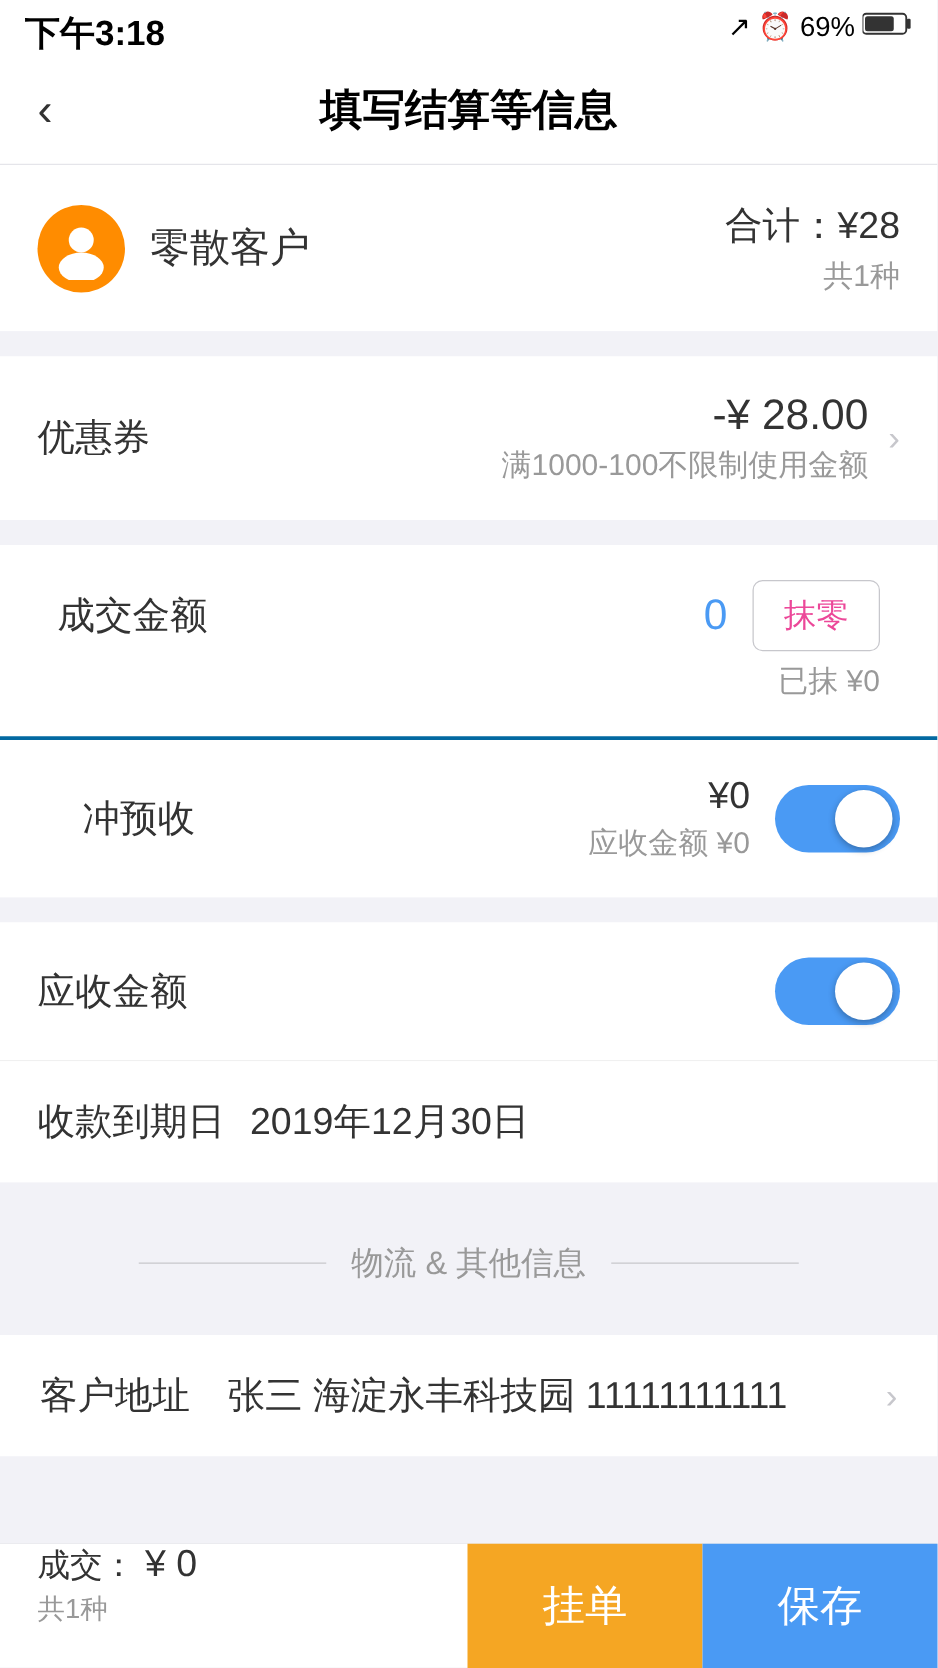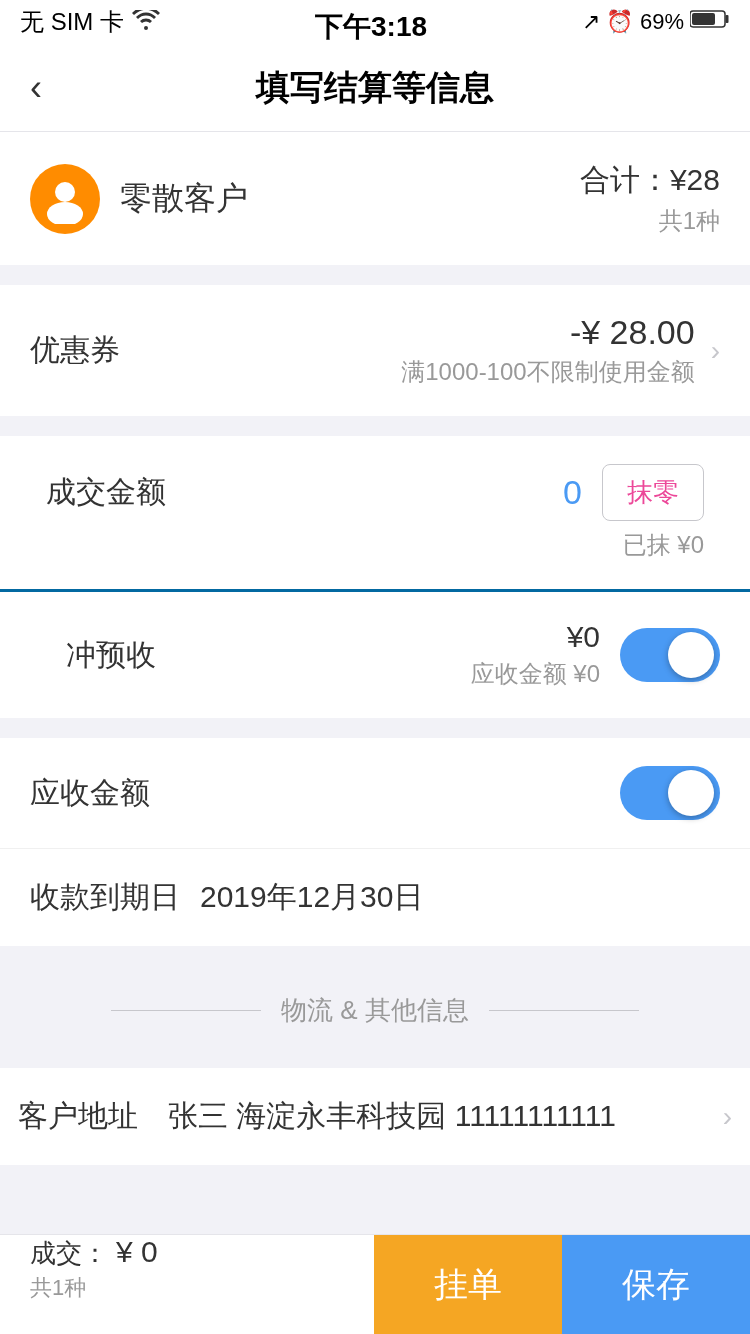--- a/index.html
+++ b/index.html
@@ -288,21 +288,21 @@
       content: '';
       display: inline-block;
       width: 150px;
       height: 1px;
       background: #c7c7cc;
     }
 
     
     .address-section {
       background: #fff;
-      padding: 28px 18px;
+      padding: 28px 32px;
       display: flex;
       align-items: center;
       gap: 0;
     }
     .address-label {
       font-size: 30px;
       color: #333;
       flex-shrink: 0;
       margin-right: 30px;
     }
@@ -363,28 +363,20 @@
     .btn-text {
       font-size: 34px;
       color: #fff;
       font-weight: 500;
     }
   </style>
 </head>
 <body>
 
 <div class="status-bar">
-  <div class="status-left">
-    <span>无 SIM 卡</span>
-    <span>
-      <svg width="28" height="20" viewBox="0 0 28 20">
-        <path d="M14 16a2 2 0 1 1 0 4 2 2 0 0 1 0-4zm-6-5a8.5 8.5 0 0 1 12 0l-2 2a6 6 0 0 0-8 0l-2-2zm-4-4a13.5 13.5 0 0 1 20 0l-2 2a11 11 0 0 0-16 0l-2-2zm-4-4a19 19 0 0 1 28 0l-2 2a16.5 16.5 0 0 0-24 0L0 3z" fill="#333" fill-rule="evenodd"></path>
-      </svg>
-    </span>
-  </div>
   <div class="status-center">下午3:18</div>
   <div class="status-right">
     <span>↗</span>
     <span>⏰</span>
     <span>69%</span>
     <span>
       <svg width="40" height="20" viewBox="0 0 40 20">
         <rect x="0" y="2" width="35" height="16" rx="3" ry="3" stroke="#333" stroke-width="1.5" fill="none"></rect>
         <rect x="35.5" y="6" width="3" height="8" rx="1" fill="#333"></rect>
         <rect x="2" y="4" width="23" height="12" rx="2" fill="#333"></rect>

